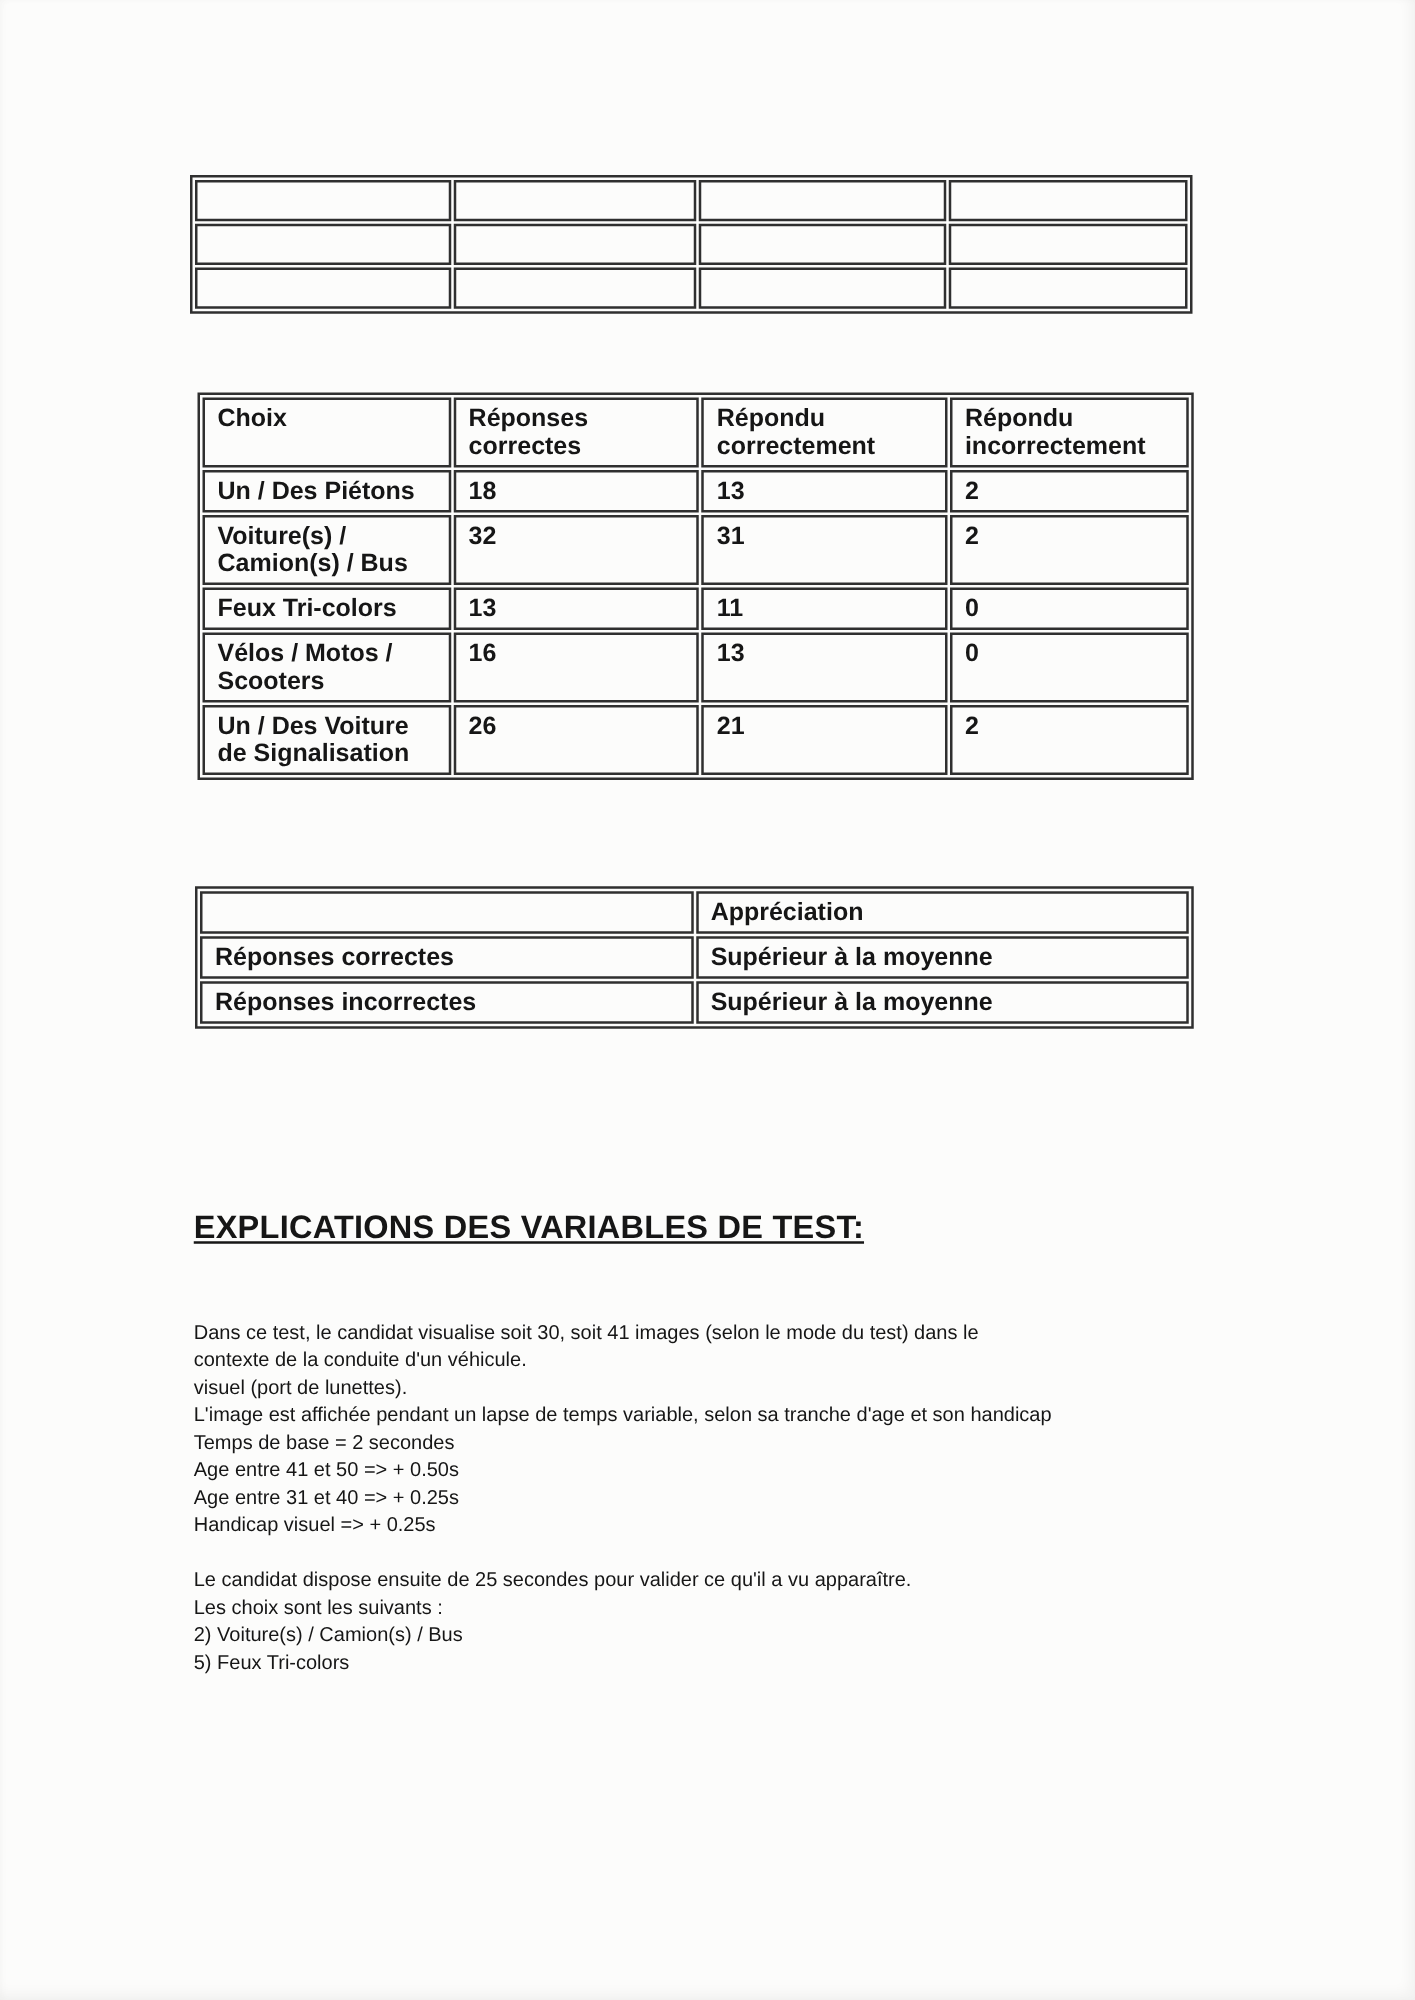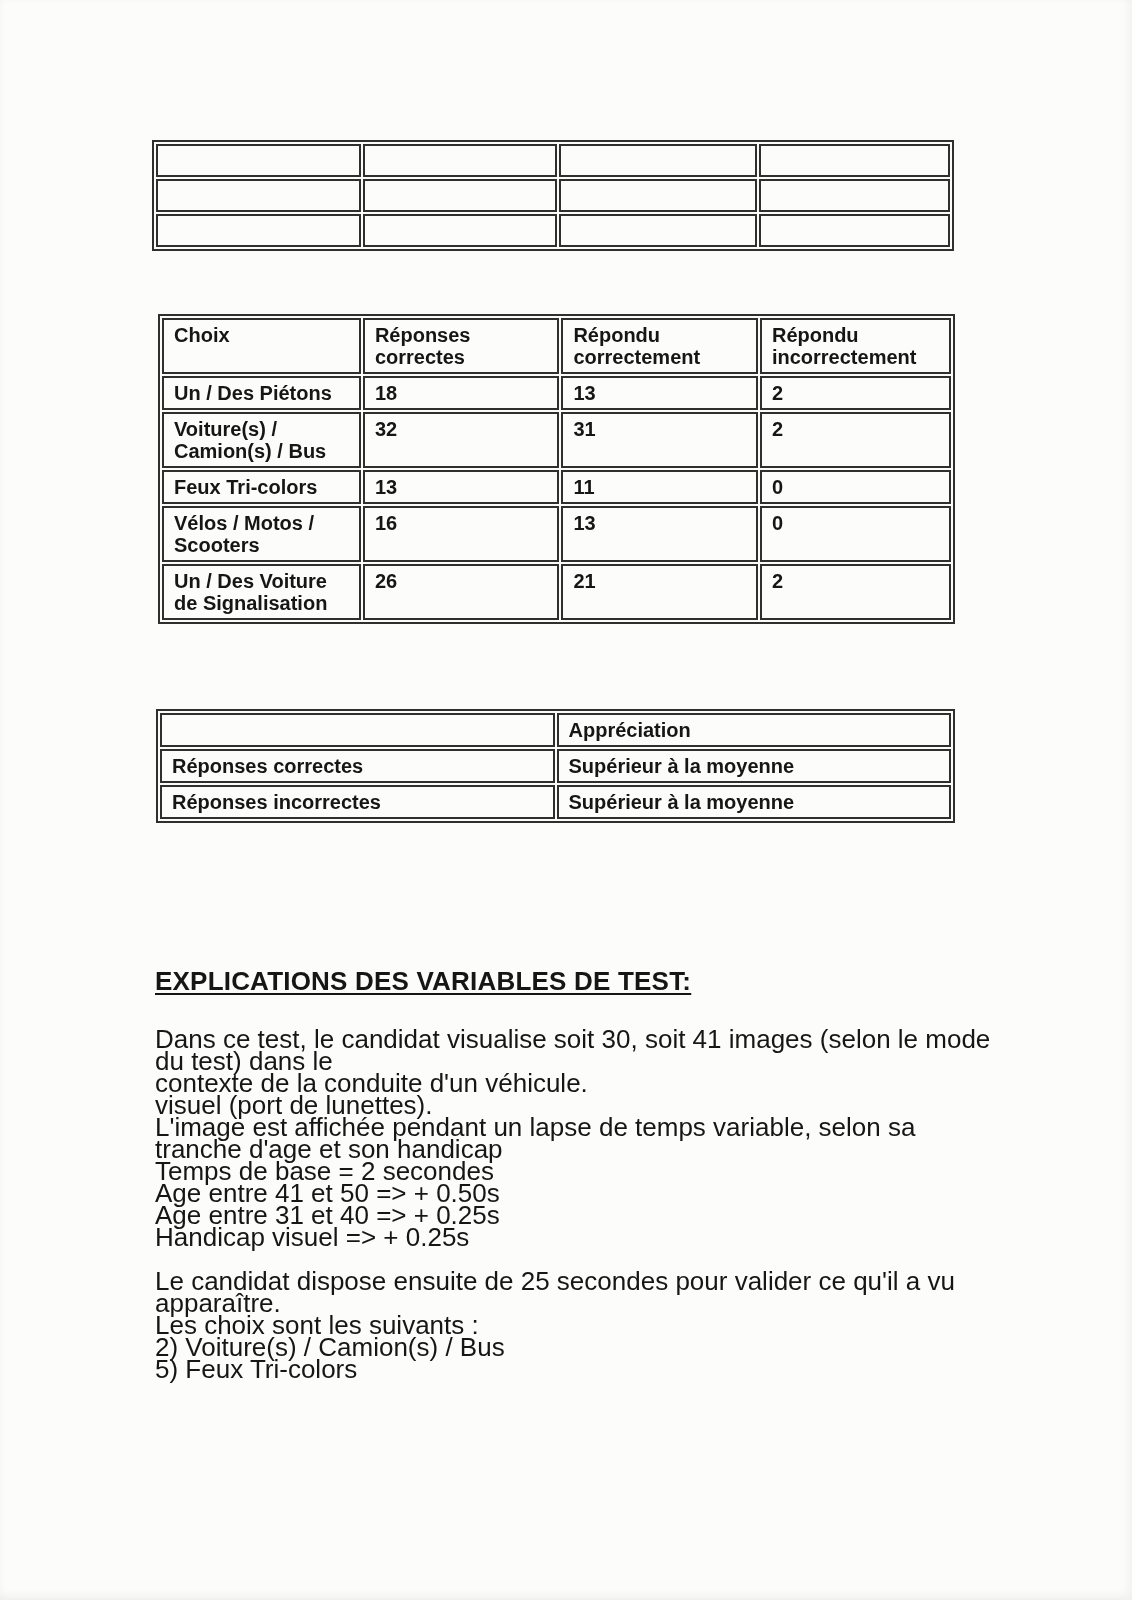--- a/index.html
+++ b/index.html
@@ -57,23 +57,23 @@
     line-height: 24px;
     font-weight: bold;
     text-decoration: underline;
     text-decoration-thickness: 2px;
     text-underline-offset: 3px;
     letter-spacing: 0.2px;
   }
   .bodytext {
     position: absolute;
     left: 155px;
-    top: 1028px;
+    top: 1056px;
     width: 840px;
-    font-size: 26px;
+    font-size: 16px;
   }
   .bodytext .line {
     min-height: 22px;
     line-height: 22px;
     white-space: pre-wrap;
   }
 </style>
 </head>
 <body>
 

